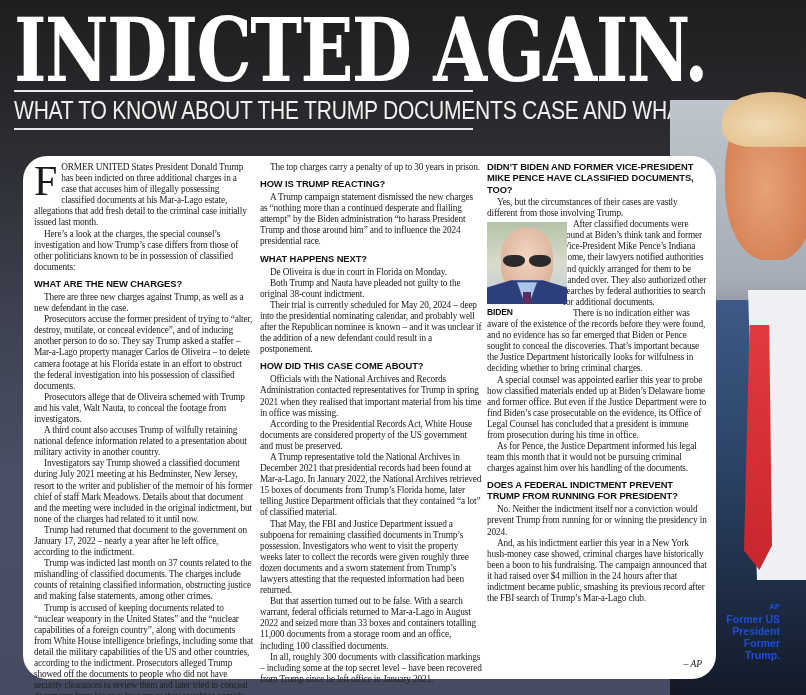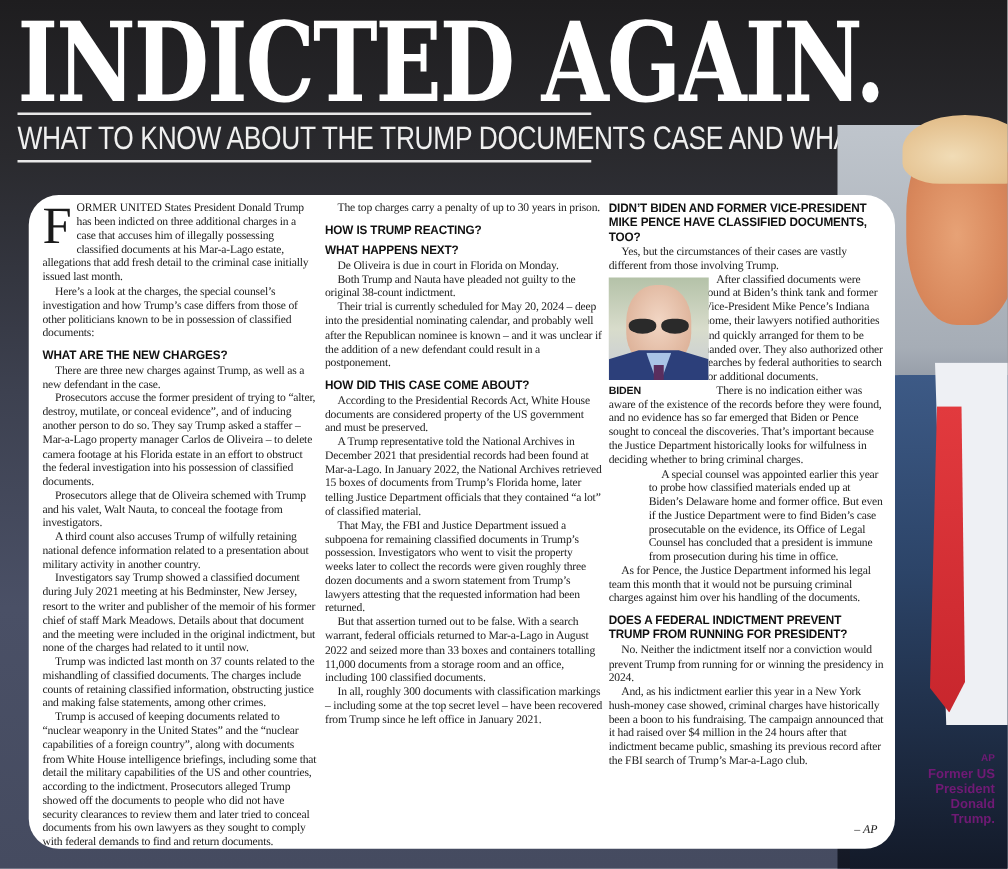--- a/index.html
+++ b/index.html
@@ -30,22 +30,22 @@
     
     .trump-photo { position: absolute; left: 670px; top: 100px; width: 136px; height: 595px; }
     .trump-bg { position: absolute; inset: 0; background: linear-gradient(180deg, #bfc5cc 0%, #a6adb6 30%, #2f3a52 60%, #141824 100%); }
     .trump-suit { position: absolute; left: 10px; top: 200px; width: 140px; height: 395px; background: linear-gradient(180deg, #3d5a86 0%, #2c4468 40%, #131a29 100%); border-radius: 40px 0 0 0; }
     .trump-shirt { position: absolute; left: 60px; top: 190px; width: 90px; height: 290px; background: #eef0f4; clip-path: polygon(20% 0, 100% 0, 100% 100%, 30% 100%); }
     .trump-tie { position: absolute; left: 74px; top: 225px; width: 28px; height: 245px; background: linear-gradient(180deg, #e23a3e, #c8262d); clip-path: polygon(20% 0, 90% 0, 100% 90%, 55% 100%, 0 92%); }
     .trump-head { position: absolute; left: 55px; top: 0px; width: 90px; height: 160px; background: radial-gradient(ellipse at 45% 55%, #e7a276 0%, #d8875b 55%, #c07350 100%); border-radius: 45% 40% 40% 45%; }
     .trump-hair { position: absolute; left: 52px; top: -8px; width: 100px; height: 55px; background: radial-gradient(ellipse at 40% 60%, #f1dcb6 0%, #e4c18f 60%, #d6ae7a 100%); border-radius: 50% 50% 20% 30%; }
     .trump-hand { position: absolute; left: 4px; top: 398px; width: 36px; height: 52px; background: radial-gradient(ellipse, #c98866, #9c5f45); border-radius: 40% 40% 50% 50%; }
     .caption {
-      position: absolute; right: 10px; top: 602px; text-align: right;
-      font-family: "Liberation Sans", sans-serif; color: #701a75; font-weight: bold;
+      position: absolute; right: 26px; top: 602px; text-align: right;
+      font-family: "Liberation Sans", sans-serif; color: #1d4ed8; font-weight: bold;
     }
     .caption .credit { font-size: 8px; margin-bottom: 2px; }
     .caption .text { font-size: 10.5px; line-height: 12px; }
 
     
     .panel {
       position: absolute; left: 23px; top: 156px; width: 693px; height: 523px;
       background: #ffffff; border-radius: 24px;
     }
     .col {
@@ -107,48 +107,51 @@
   <div class="trump-head"></div>
   <div class="trump-hair"></div>
   <div class="trump-hand"></div>
 </div>
 
 <div class="caption">
   <div class="credit">AP</div>
   <div class="text">
     <div>Former US</div>
     <div>President</div>
-    <div>Donald</div>
+    <div>Former</div>
     <div>Trump.</div>
   </div>
 </div>
 
 <div class="panel">
 
   <div class="col col1">
     <p class="lead-first"><span class="dropcap">F</span><span>ORMER UNITED States President Donald Trump has been indicted on three additional charges in a case that accuses him of illegally possessing classified documents at his Mar-a-Lago estate, allegations that add fresh detail to the criminal case initially issued last month.</span></p>
     <p>Here’s a look at the charges, the special counsel’s investigation and how Trump’s case differs from those of other politicians known to be in possession of classified documents:</p>
     <h3>WHAT ARE THE NEW CHARGES?</h3>
     <p>There are three new charges against Trump, as well as a new defendant in the case.</p>
     <p>Prosecutors accuse the former president of trying to “alter, destroy, mutilate, or conceal evidence”, and of inducing another person to do so. They say Trump asked a staffer – Mar-a-Lago property manager Carlos de Oliveira – to delete camera footage at his Florida estate in an effort to obstruct the federal investigation into his possession of classified documents.</p>
     <p>Prosecutors allege that de Oliveira schemed with Trump and his valet, Walt Nauta, to conceal the footage from investigators.</p>
     <p>A third count also accuses Trump of wilfully retaining national defence information related to a presentation about military activity in another country.</p>
     <p>Investigators say Trump showed a classified document during July 2021 meeting at his Bedminster, New Jersey, resort to the writer and publisher of the memoir of his former chief of staff Mark Meadows. Details about that document and the meeting were included in the original indictment, but none of the charges had related to it until now.</p>
+    <p>Trump had returned that document to the government on January 17, 2022 – nearly a year after he left office, according to the indictment.</p>
     <p>Trump was indicted last month on 37 counts related to the mishandling of classified documents. The charges include counts of retaining classified information, obstructing justice and making false statements, among other crimes.</p>
     <p>Trump is accused of keeping documents related to “nuclear weaponry in the United States” and the “nuclear capabilities of a foreign country”, along with documents from White House intelligence briefings, including some that detail the military capabilities of the US and other countries, according to the indictment. Prosecutors alleged Trump showed off the documents to people who did not have security clearances to review them and later tried to conceal documents from his own lawyers as they sought to comply with federal demands to find and return documents.</p>
   </div>
 
   <div class="col col2">
     <p>The top charges carry a penalty of up to 30 years in prison.</p>
     <h3>HOW IS TRUMP REACTING?</h3>
+    <p>A Trump campaign statement dismissed the new charges as “nothing more than a continued desperate and flailing attempt” by the Biden administration “to harass President Trump and those around him” and to influence the 2024 presidential race.</p>
     <h3>WHAT HAPPENS NEXT?</h3>
     <p>De Oliveira is due in court in Florida on Monday.</p>
     <p>Both Trump and Nauta have pleaded not guilty to the original 38-count indictment.</p>
     <p>Their trial is currently scheduled for May 20, 2024 – deep into the presidential nominating calendar, and probably well after the Republican nominee is known – and it was unclear if the addition of a new defendant could result in a postponement.</p>
     <h3>HOW DID THIS CASE COME ABOUT?</h3>
+    <p>Officials with the National Archives and Records Administration contacted representatives for Trump in spring 2021 when they realised that important material from his time in office was missing.</p>
     <p>According to the Presidential Records Act, White House documents are considered property of the US government and must be preserved.</p>
     <p>A Trump representative told the National Archives in December 2021 that presidential records had been found at Mar-a-Lago. In January 2022, the National Archives retrieved 15 boxes of documents from Trump’s Florida home, later telling Justice Department officials that they contained “a lot” of classified material.</p>
     <p>That May, the FBI and Justice Department issued a subpoena for remaining classified documents in Trump’s possession. Investigators who went to visit the property weeks later to collect the records were given roughly three dozen documents and a sworn statement from Trump’s lawyers attesting that the requested information had been returned.</p>
     <p>But that assertion turned out to be false. With a search warrant, federal officials returned to Mar-a-Lago in August 2022 and seized more than 33 boxes and containers totalling 11,000 documents from a storage room and an office, including 100 classified documents.</p>
     <p>In all, roughly 300 documents with classification markings – including some at the top secret level – have been recovered from Trump since he left office in January 2021.</p>
   </div>
 
   <div class="col col3">
     <h3 style="margin-top:2px;">DIDN’T BIDEN AND FORMER VICE-PRESIDENT MIKE PENCE HAVE CLASSIFIED DOCUMENTS, TOO?</h3>
     <p>Yes, but the circumstances of their cases are vastly different from those involving Trump.</p>
@@ -160,21 +163,21 @@
             <span></span>
           </div>
         <div class="biden-suit"></div>
         <div class="biden-shirt"></div>
         <div class="biden-tie"></div>
       </div>
       <div class="biden-label">BIDEN</div>
     </div>
     <p>After classified documents were found at Biden’s think tank and former Vice-President Mike Pence’s Indiana home, their lawyers notified authorities and quickly arranged for them to be handed over. They also authorized other searches by federal authorities to search for additional documents.</p>
     <p>There is no indication either was aware of the existence of the records before they were found, and no evidence has so far emerged that Biden or Pence sought to conceal the discoveries. That’s important because the Justice Department historically looks for wilfulness in deciding whether to bring criminal charges.</p>
-    <p style="clear:both;margin-left:32px;">A special counsel was appointed earlier this year to probe how classified materials ended up at Biden’s Delaware home and former office. But even if the Justice Department were to find Biden’s case prosecutable on the evidence, its Office of Legal Counsel has concluded that a president is immune from prosecution during his time in office.</p>
+    <p style="clear:both;">A special counsel was appointed earlier this year to probe how classified materials ended up at Biden’s Delaware home and former office. But even if the Justice Department were to find Biden’s case prosecutable on the evidence, its Office of Legal Counsel has concluded that a president is immune from prosecution during his time in office.</p>
     <p>As for Pence, the Justice Department informed his legal team this month that it would not be pursuing criminal charges against him over his handling of the documents.</p>
     <h3>DOES A FEDERAL INDICTMENT PREVENT TRUMP FROM RUNNING FOR PRESIDENT?</h3>
     <p>No. Neither the indictment itself nor a conviction would prevent Trump from running for or winning the presidency in 2024.</p>
     <p>And, as his indictment earlier this year in a New York hush-money case showed, criminal charges have historically been a boon to his fundraising. The campaign announced that it had raised over $4 million in the 24 hours after that indictment became public, smashing its previous record after the FBI search of Trump’s Mar-a-Lago club.</p>
   </div>
 
   <div class="signoff">– AP</div>
 </div>
 
 </body></html>

